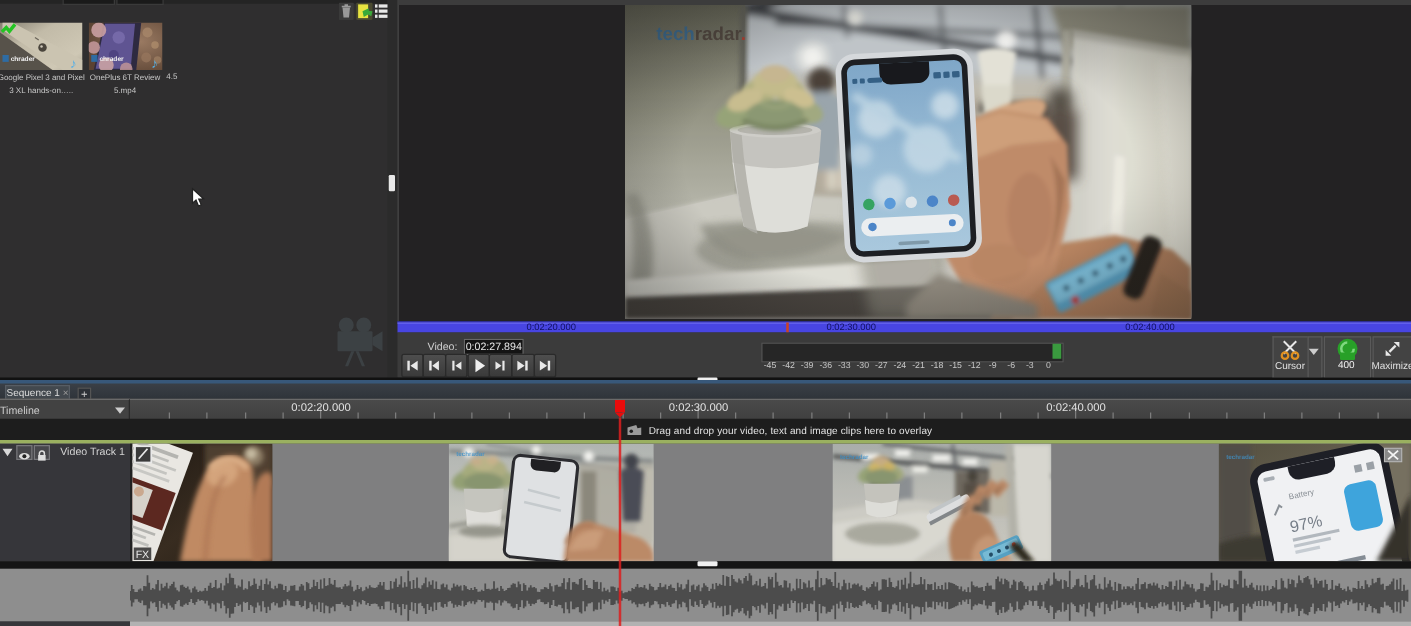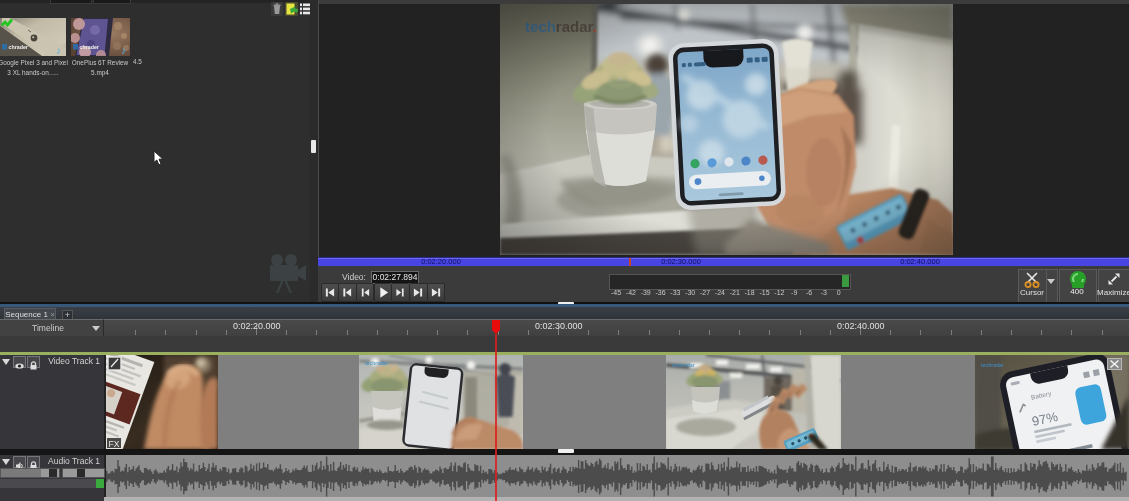--- a/index.html
+++ b/index.html
@@ -383,21 +383,21 @@
 
 <div class="abs" style="left:0;top:304px;width:1129px;height:197px;background:#3a3a3a">
 
   <div class="abs" style="left:0;top:0;width:1129px;height:2.5px;background:#38587a"></div>
   <div class="abs" style="left:0;top:2.5px;width:1129px;height:12.5px;background:linear-gradient(#3a3f46,#2f343a)"></div>
   <div class="abs" style="left:4px;top:4px;width:50px;height:11px;background:#42484e;border:1px solid #575d64;border-bottom:none;color:#dedede;font-size:8px;line-height:11px;text-align:center">Sequence 1 <span style="color:#9a9a9a">×</span></div>
   <div class="abs" style="left:62px;top:6px;width:9px;height:9px;background:#2c3036;border:1px solid #555;color:#ccc;font-size:9px;line-height:8px;text-align:center">+</div>
 
   <div class="abs" style="left:0;top:15px;width:1129px;height:16px;background:linear-gradient(#4a4a4a,#404040);border-top:1px solid #6a6a6a"></div>
   <div class="abs" style="left:0;top:15px;width:103px;height:16px;background:#424242;border-top:1px solid #6a6a6a;border-right:1px solid #2a2a2a">
-     <div class="abs" style="left:0;top:2.5px;width:96px;text-align:center;font-size:8.5px;color:#cccccc">Timeline</div>
+     <div class="abs" style="left:0;top:2.5px;width:96px;text-align:left;font-size:8.5px;color:#cccccc">Timeline</div>
      <div class="abs" style="left:92px;top:6px;width:0;height:0;border-left:4px solid transparent;border-right:4px solid transparent;border-top:5px solid #ccc"></div>
   </div>
   <div class="abs" style="left:135.2px;top:26px;width:1px;height:5px;background:#7e7e7e"></div>
 <div class="abs" style="left:165.4px;top:26px;width:1px;height:5px;background:#7e7e7e"></div>
 <div class="abs" style="left:195.6px;top:26px;width:1px;height:5px;background:#7e7e7e"></div>
 <div class="abs" style="left:225.8px;top:26px;width:1px;height:5px;background:#7e7e7e"></div>
 <div class="abs" style="left:256.0px;top:22px;width:1px;height:9px;background:#7e7e7e"></div>
 <div class="abs" style="left:286.2px;top:26px;width:1px;height:5px;background:#7e7e7e"></div>
 <div class="abs" style="left:316.4px;top:26px;width:1px;height:5px;background:#7e7e7e"></div>
 <div class="abs" style="left:346.6px;top:26px;width:1px;height:5px;background:#7e7e7e"></div>
@@ -426,20 +426,27 @@
 <div class="abs" style="left:1041.2px;top:26px;width:1px;height:5px;background:#7e7e7e"></div>
 <div class="abs" style="left:1071.4px;top:26px;width:1px;height:5px;background:#7e7e7e"></div>
 <div class="abs" style="left:1101.6px;top:26px;width:1px;height:5px;background:#7e7e7e"></div>
   <div class="abs" style="left:233px;top:17px;font-size:9px;color:#e0e0e0">0:02:20.000</div>
   <div class="abs" style="left:535px;top:17px;font-size:9px;color:#e0e0e0">0:02:30.000</div>
   <div class="abs" style="left:837px;top:17px;font-size:9px;color:#e0e0e0">0:02:40.000</div>
 
   <div class="abs" style="left:492px;top:16px;width:8px;height:10px;background:#e80c0c"></div>
   <div class="abs" style="left:492px;top:26px;width:8px;height:4px;background:#e80c0c;clip-path:polygon(0 0,100% 0,50% 100%)"></div>
 
+  <div class="abs" style="left:0;top:31px;width:1129px;height:17px;background:#1d1d1d">
+    <svg class="abs" style="left:501px;top:4px" width="13" height="10" viewBox="0 0 13 10">
+        <path d="M1 3 L8 1 L9 3.5 L12 3 L12 9 L1 9 Z" fill="#9a9a9a"></path>
+        <circle cx="4" cy="6" r="1.4" fill="#1d1d1d"></circle>
+      </svg>
+    <div class="abs" style="left:519px;top:4.5px;font-size:8px;letter-spacing:.1px;color:#e4e4e4">Drag and drop your video, text and image clips here to overlay</div>
+  </div>
 
   <div class="abs" style="left:0;top:48px;width:1129px;height:2.5px;background:#9ab060"></div>
 
   <div class="abs" style="left:0;top:50.5px;width:1129px;height:94.5px;background:#7f7f80">
     <div class="abs" style="left:0;top:0;width:104px;height:94.5px;background:#36363a;border-right:2px solid #222">
       <div class="abs" style="left:2px;top:4px;width:0;height:0;border-left:4.5px solid transparent;border-right:4.5px solid transparent;border-top:6px solid #d8d8d8"></div>
       <div class="abs" style="left:13px;top:1px;width:11px;height:10px;background:#47474b;border:1px solid #77777b"><svg width="11" height="10" viewBox="0 0 11 10">
             <ellipse cx="5.5" cy="5" rx="4.2" ry="2.6" fill="#ddd"></ellipse>
             <circle cx="5.5" cy="5" r="1.6" fill="#222"></circle>
           </svg></div>
@@ -661,40 +668,19 @@
   </div>
 
   <div class="abs" style="left:0;top:145px;width:1129px;height:6px;background:#151515"></div>
   <div class="abs" style="left:558px;top:145px;width:16px;height:4px;background:#f0f0f0;border-radius:1px"></div>
 
   <div class="abs" style="left:0;top:151px;width:1129px;height:42px;background:#8e8e8e">
     <svg class="abs" style="left:104px;top:0" width="1025" height="42" viewBox="0 0 1025 42">
         <rect width="1025" height="42" fill="#8e8e8e"></rect>
         <path d="M0.0 17.7V25.3M1.4 12.9V30.1M2.8 16.1V26.9M4.2 18.6V24.4M5.6 18.6V24.4M7.0 16.6V26.4M8.4 15.7V27.3M9.8 17.6V25.4M11.2 13.8V29.2M12.6 13.9V29.1M14.0 5.1V37.9M15.4 11.2V31.8M16.8 16.8V26.2M18.2 15.4V27.6M19.6 16.3V26.7M21.0 12.4V30.6M22.4 8.9V34.1M23.8 17.3V25.7M25.2 11.9V31.1M26.6 15.1V27.9M28.0 13.9V29.1M29.4 11.1V31.9M30.8 15.8V27.2M32.2 13.6V29.4M33.6 12.1V30.9M35.0 10.3V32.7M36.4 14.9V28.1M37.8 17.1V25.9M39.2 18.1V24.9M40.6 13.1V29.9M42.0 12.7V30.3M43.4 14.3V28.7M44.8 15.3V27.7M46.2 14.1V28.9M47.6 16.5V26.5M49.0 18.9V24.1M50.4 15.6V27.4M51.8 14.2V28.8M53.2 16.5V26.5M54.6 18.6V24.4M56.0 17.5V25.5M57.4 18.1V24.9M58.8 17.5V25.5M60.2 15.3V27.7M61.6 17.5V25.5M63.0 13.6V29.4M64.4 11.1V31.9M65.8 15.4V27.6M67.2 14.5V28.5M68.6 8.9V34.1M70.0 15.8V27.2M71.4 15.2V27.8M72.8 11.5V31.5M74.2 17.2V25.8M75.6 13.4V29.6M77.0 7.2V35.8M78.4 11.5V31.5M79.8 3.8V39.2M81.2 7.1V35.9M82.6 7.3V35.7M84.0 12.5V30.5M85.4 15.6V27.4M86.8 13.3V29.7M88.2 14.4V28.6M89.6 8.6V34.4M91.0 16.7V26.3M92.4 15.6V27.4M93.8 16.4V26.6M95.2 10.0V33.0M96.6 14.0V29.0M98.0 12.9V30.1M99.4 7.7V35.3M100.8 12.0V31.0M102.2 16.1V26.9M103.6 13.6V29.4M105.0 8.8V34.2M106.4 17.0V26.0M107.8 12.2V30.8M109.2 7.7V35.3M110.6 12.6V30.4M112.0 9.9V33.1M113.4 15.5V27.5M114.8 16.4V26.6M116.2 13.6V29.4M117.6 15.5V27.5M119.0 12.0V31.0M120.4 12.0V31.0M121.8 12.6V30.4M123.2 17.0V26.0M124.6 13.8V29.2M126.0 18.6V24.4M127.4 17.4V25.6M128.8 13.6V29.4M130.2 13.5V29.5M131.6 13.0V30.0M133.0 17.3V25.7M134.4 17.3V25.7M135.8 14.1V28.9M137.2 12.2V30.8M138.6 13.3V29.7M140.0 17.4V25.6M141.4 10.6V32.4M142.8 11.6V31.4M144.2 16.2V26.8M145.6 14.7V28.3M147.0 8.8V34.2M148.4 13.8V29.2M149.8 10.6V32.4M151.2 16.2V26.8M152.6 8.5V34.5M154.0 15.8V27.2M155.4 7.5V35.5M156.8 13.7V29.3M158.2 13.1V29.9M159.6 7.4V35.6M161.0 11.9V31.1M162.4 12.8V30.2M163.8 9.0V34.0M165.2 14.8V28.2M166.6 14.9V28.1M168.0 14.8V28.2M169.4 16.2V26.8M170.8 14.2V28.8M172.2 12.2V30.8M173.6 13.9V29.1M175.0 13.3V29.7M176.4 9.3V33.7M177.8 14.3V28.7M179.2 18.0V25.0M180.6 16.8V26.2M182.0 12.9V30.1M183.4 16.1V26.9M184.8 14.7V28.3M186.2 18.0V25.0M187.6 17.2V25.8M189.0 14.3V28.7M190.4 15.7V27.3M191.8 13.2V29.8M193.2 14.8V28.2M194.6 15.1V27.9M196.0 15.3V27.7M197.4 14.8V28.2M198.8 12.8V30.2M200.2 10.6V32.4M201.6 13.3V29.7M203.0 10.6V32.4M204.4 16.6V26.4M205.8 16.9V26.1M207.2 16.8V26.2M208.6 9.8V33.2M210.0 15.7V27.3M211.4 10.4V32.6M212.8 7.8V35.2M214.2 14.6V28.4M215.6 12.5V30.5M217.0 5.9V37.1M218.4 14.9V28.1M219.8 10.8V32.2M221.2 14.3V28.7M222.6 1.5V41.5M224.0 10.0V33.0M225.4 16.2V26.8M226.8 9.0V34.0M228.2 15.6V27.4M229.6 7.0V36.0M231.0 15.2V27.8M232.4 15.9V27.1M233.8 13.2V29.8M235.2 11.5V31.5M236.6 6.9V36.1M238.0 14.8V28.2M239.4 10.1V32.9M240.8 12.7V30.3M242.2 9.1V33.9M243.6 16.0V27.0M245.0 10.1V32.9M246.4 16.1V26.9M247.8 16.4V26.6M249.2 12.6V30.4M250.6 11.8V31.2M252.0 14.8V28.2M253.4 12.6V30.4M254.8 16.6V26.4M256.2 17.3V25.7M257.6 15.2V27.8M259.0 11.8V31.2M260.4 14.2V28.8M261.8 12.7V30.3M263.2 14.1V28.9M264.6 13.4V29.6M266.0 17.4V25.6M267.4 12.9V30.1M268.8 14.0V29.0M270.2 16.2V26.8M271.6 17.0V26.0M273.0 15.3V27.7M274.4 17.0V26.0M275.8 14.6V28.4M277.2 16.2V26.8M278.6 18.3V24.7M280.0 18.1V24.9M281.4 16.7V26.3M282.8 17.8V25.2M284.2 11.8V31.2M285.6 16.1V26.9M287.0 15.9V27.1M288.4 16.8V26.2M289.8 15.9V27.1M291.2 9.9V33.1M292.6 15.9V27.1M294.0 15.2V27.8M295.4 17.8V25.2M296.8 13.7V29.3M298.2 16.0V27.0M299.6 17.7V25.3M301.0 17.0V26.0M302.4 15.4V27.6M303.8 15.2V27.8M305.2 12.8V30.2M306.6 11.5V31.5M308.0 11.9V31.1M309.4 14.8V28.2M310.8 10.1V32.9M312.2 12.4V30.6M313.6 17.8V25.2M315.0 11.5V31.5M316.4 12.9V30.1M317.8 17.4V25.6M319.2 15.0V28.0M320.6 13.2V29.8M322.0 15.0V28.0M323.4 14.6V28.4M324.8 15.6V27.4M326.2 18.3V24.7M327.6 18.6V24.4M329.0 16.4V26.6M330.4 16.3V26.7M331.8 14.6V28.4M333.2 14.9V28.1M334.6 16.2V26.8M336.0 11.6V31.4M337.4 14.0V29.0M338.8 18.1V24.9M340.2 13.2V29.8M341.6 12.8V30.2M343.0 14.3V28.7M344.4 14.1V28.9M345.8 11.4V31.6M347.2 7.5V35.5M348.6 16.3V26.7M350.0 10.7V32.3M351.4 7.4V35.6M352.8 16.8V26.2M354.2 10.7V32.3M355.6 10.6V32.4M357.0 12.0V31.0M358.4 12.5V30.5M359.8 8.2V34.8M361.2 7.3V35.7M362.6 17.0V26.0M364.0 9.1V33.9M365.4 12.9V30.1M366.8 15.3V27.7M368.2 15.4V27.6M369.6 16.2V26.8M371.0 9.0V34.0M372.4 10.5V32.5M373.8 10.3V32.7M375.2 16.1V26.9M376.6 10.7V32.3M378.0 18.2V24.8M379.4 15.1V27.9M380.8 17.6V25.4M382.2 16.6V26.4M383.6 18.8V24.2M385.0 14.1V28.9M386.4 14.1V28.9M387.8 14.7V28.3M389.2 17.7V25.3M390.6 15.2V27.8M392.0 18.3V24.7M393.4 17.5V25.5M394.8 19.6V23.4M396.2 18.8V24.2M397.6 18.8V24.2M399.0 17.5V25.5M400.4 17.9V25.1M401.8 15.3V27.7M403.2 16.2V26.8M404.6 14.4V28.6M406.0 12.2V30.8M407.4 15.0V28.0M408.8 14.6V28.4M410.2 15.0V28.0M411.6 13.0V30.0M413.0 15.7V27.3M414.4 16.7V26.3M415.8 11.9V31.1M417.2 13.9V29.1M418.6 14.5V28.5M420.0 17.2V25.8M421.4 16.8V26.2M422.8 14.6V28.4M424.2 11.4V31.6M425.6 14.8V28.2M427.0 14.4V28.6M428.4 12.6V30.4M429.8 16.4V26.6M431.2 13.8V29.2M432.6 12.5V30.5M434.0 15.1V27.9M435.4 15.4V27.6M436.8 17.8V25.2M438.2 11.2V31.8M439.6 14.7V28.3M441.0 12.3V30.7M442.4 16.6V26.4M443.8 15.8V27.2M445.2 12.3V30.7M446.6 8.8V34.2M448.0 18.6V24.4M449.4 13.4V29.6M450.8 12.5V30.5M452.2 16.8V26.2M453.6 14.0V29.0M455.0 12.7V30.3M456.4 18.0V25.0M457.8 14.9V28.1M459.2 11.6V31.4M460.6 13.4V29.6M462.0 14.5V28.5M463.4 17.7V25.3M464.8 15.9V27.1M466.2 12.0V31.0M467.6 16.4V26.6M469.0 11.4V31.6M470.4 13.5V29.5M471.8 11.9V31.1M473.2 13.0V30.0M474.6 5.0V38.0M476.0 13.5V29.5M477.4 6.0V37.0M478.8 6.5V36.5M480.2 13.8V29.2M481.6 5.0V38.0M483.0 8.2V34.8M484.4 10.2V32.8M485.8 11.0V32.0M487.2 7.8V35.2M488.6 9.1V33.9M490.0 11.7V31.3M491.4 7.3V35.7M492.8 5.7V37.3M494.2 9.5V33.5M495.6 3.5V39.5M497.0 5.4V37.6M498.4 13.2V29.8M499.8 12.3V30.7M501.2 9.8V33.2M502.6 13.3V29.7M504.0 7.9V35.1M505.4 14.4V28.6M506.8 13.7V29.3M508.2 11.3V31.7M509.6 15.8V27.2M511.0 6.3V36.7M512.4 8.4V34.6M513.8 6.6V36.4M515.2 14.9V28.1M516.6 3.1V39.9M518.0 10.4V32.6M519.4 13.6V29.4M520.8 12.9V30.1M522.2 15.0V28.0M523.6 9.2V33.8M525.0 9.5V33.5M526.4 15.0V28.0M527.8 11.6V31.4M529.2 17.9V25.1M530.6 15.7V27.3M532.0 17.2V25.8M533.4 8.0V35.0M534.8 15.5V27.5M536.2 8.2V34.8M537.6 16.1V26.9M539.0 10.7V32.3M540.4 11.7V31.3M541.8 14.9V28.1M543.2 9.3V33.7M544.6 15.2V27.8M546.0 14.6V28.4M547.4 17.4V25.6M548.8 8.4V34.6M550.2 1.5V41.5M551.6 14.8V28.2M553.0 7.4V35.6M554.4 13.1V29.9M555.8 12.6V30.4M557.2 7.3V35.7M558.6 8.6V34.4M560.0 8.4V34.6M561.4 10.6V32.4M562.8 13.7V29.3M564.2 2.6V40.4M565.6 15.1V27.9M567.0 11.2V31.8M568.4 16.8V26.2M569.8 14.0V29.0M571.2 8.7V34.3M572.6 11.6V31.4M574.0 16.6V26.4M575.4 11.2V31.8M576.8 15.6V27.4M578.2 12.5V30.5M579.6 11.7V31.3M581.0 12.7V30.3M582.4 11.7V31.3M583.8 14.1V28.9M585.2 13.2V29.8M586.6 16.9V26.1M588.0 17.7V25.3M589.4 14.7V28.3M590.8 15.7V27.3M592.2 14.6V28.4M593.6 12.1V30.9M595.0 10.2V32.8M596.4 14.1V28.9M597.8 10.7V32.3M599.2 17.4V25.6M600.6 16.5V26.5M602.0 8.4V34.6M603.4 8.4V34.6M604.8 8.7V34.3M606.2 14.5V28.5M607.6 7.2V35.8M609.0 10.6V32.4M610.4 14.5V28.5M611.8 15.2V27.8M613.2 13.9V29.1M614.6 9.3V33.7M616.0 16.5V26.5M617.4 8.7V34.3M618.8 12.8V30.2M620.2 7.1V35.9M621.6 15.7V27.3M623.0 11.7V31.3M624.4 2.4V40.6M625.8 14.5V28.5M627.2 11.5V31.5M628.6 12.8V30.2M630.0 12.8V30.2M631.4 12.3V30.7M632.8 6.5V36.5M634.2 12.4V30.6M635.6 8.4V34.6M637.0 16.7V26.3M638.4 12.1V30.9M639.8 12.5V30.5M641.2 12.1V30.9M642.6 16.9V26.1M644.0 10.7V32.3M645.4 16.4V26.6M646.8 13.8V29.2M648.2 16.1V26.9M649.6 12.9V30.1M651.0 16.8V26.2M652.4 11.0V32.0M653.8 16.4V26.6M655.2 10.7V32.3M656.6 11.1V31.9M658.0 11.6V31.4M659.4 12.2V30.8M660.8 13.1V29.9M662.2 13.7V29.3M663.6 16.4V26.6M665.0 14.2V28.8M666.4 17.9V25.1M667.8 16.6V26.4M669.2 18.5V24.5M670.6 14.8V28.2M672.0 18.7V24.3M673.4 10.2V32.8M674.8 13.1V29.9M676.2 14.4V28.6M677.6 13.9V29.1M679.0 15.2V27.8M680.4 14.9V28.1M681.8 14.5V28.5M683.2 17.8V25.2M684.6 13.7V29.3M686.0 11.1V31.9M687.4 13.6V29.4M688.8 13.3V29.7M690.2 16.4V26.6M691.6 16.6V26.4M693.0 8.1V34.9M694.4 6.1V36.9M695.8 10.2V32.8M697.2 7.7V35.3M698.6 12.4V30.6M700.0 8.0V35.0M701.4 8.9V34.1M702.8 10.2V32.8M704.2 15.5V27.5M705.6 12.7V30.3M707.0 8.7V34.3M708.4 10.1V32.9M709.8 16.9V26.1M711.2 10.7V32.3M712.6 9.7V33.3M714.0 10.7V32.3M715.4 13.6V29.4M716.8 16.2V26.8M718.2 14.0V29.0M719.6 17.9V25.1M721.0 17.1V25.9M722.4 13.5V29.5M723.8 17.2V25.8M725.2 17.4V25.6M726.6 13.2V29.8M728.0 10.9V32.1M729.4 13.0V30.0M730.8 16.8V26.2M732.2 11.9V31.1M733.6 10.0V33.0M735.0 7.7V35.3M736.4 13.6V29.4M737.8 12.5V30.5M739.2 2.9V40.1M740.6 7.9V35.1M742.0 9.6V33.4M743.4 10.0V33.0M744.8 8.6V34.4M746.2 16.0V27.0M747.6 8.9V34.1M749.0 10.0V33.0M750.4 14.6V28.4M751.8 1.5V41.5M753.2 16.1V26.9M754.6 14.7V28.3M756.0 13.2V29.8M757.4 8.4V34.6M758.8 8.0V35.0M760.2 14.2V28.8M761.6 12.9V30.1M763.0 14.8V28.2M764.4 4.9V38.1M765.8 11.0V32.0M767.2 16.0V27.0M768.6 9.2V33.8M770.0 8.3V34.7M771.4 4.9V38.1M772.8 13.4V29.6M774.2 15.9V27.1M775.6 11.9V31.1M777.0 16.0V27.0M778.4 16.6V26.4M779.8 6.7V36.3M781.2 14.9V28.1M782.6 11.9V31.1M784.0 9.2V33.8M785.4 14.4V28.6M786.8 17.1V25.9M788.2 10.6V32.4M789.6 17.7V25.3M791.0 11.7V31.3M792.4 12.1V30.9M793.8 16.5V26.5M795.2 14.2V28.8M796.6 16.1V26.9M798.0 13.9V29.1M799.4 14.2V28.8M800.8 15.5V27.5M802.2 13.9V29.1M803.6 16.9V26.1M805.0 11.9V31.1M806.4 7.4V35.6M807.8 16.4V26.6M809.2 12.4V30.6M810.6 12.1V30.9M812.0 10.7V32.3M813.4 15.8V27.2M814.8 12.2V30.8M816.2 11.7V31.3M817.6 13.3V29.7M819.0 11.0V32.0M820.4 13.3V29.7M821.8 11.8V31.2M823.2 15.2V27.8M824.6 16.5V26.5M826.0 12.9V30.1M827.4 16.1V26.9M828.8 13.7V29.3M830.2 14.6V28.4M831.6 10.2V32.8M833.0 10.2V32.8M834.4 16.6V26.4M835.8 13.7V29.3M837.2 9.3V33.7M838.6 16.7V26.3M840.0 8.8V34.2M841.4 16.5V26.5M842.8 14.1V28.9M844.2 10.1V32.9M845.6 12.3V30.7M847.0 12.5V30.5M848.4 15.0V28.0M849.8 12.1V30.9M851.2 15.8V27.2M852.6 18.2V24.8M854.0 16.5V26.5M855.4 16.1V26.9M856.8 11.6V31.4M858.2 11.8V31.2M859.6 17.8V25.2M861.0 14.3V28.7M862.4 14.7V28.3M863.8 12.7V30.3M865.2 3.2V39.8M866.6 9.3V33.7M868.0 17.2V25.8M869.4 9.1V33.9M870.8 16.9V26.1M872.2 11.5V31.5M873.6 14.7V28.3M875.0 12.8V30.2M876.4 13.7V29.3M877.8 13.4V29.6M879.2 8.6V34.4M880.6 15.3V27.7M882.0 15.7V27.3M883.4 8.7V34.3M884.8 9.6V33.4M886.2 12.3V30.7M887.6 1.5V41.5M889.0 1.5V41.5M890.4 14.9V28.1M891.8 8.0V35.0M893.2 13.5V29.5M894.6 15.2V27.8M896.0 12.7V30.3M897.4 11.1V31.9M898.8 15.0V28.0M900.2 16.8V26.2M901.6 13.2V29.8M903.0 17.2V25.8M904.4 13.3V29.7M905.8 18.0V25.0M907.2 13.1V29.9M908.6 17.3V25.7M910.0 13.5V29.5M911.4 17.1V25.9M912.8 16.2V26.8M914.2 13.7V29.3M915.6 15.0V28.0M917.0 9.0V34.0M918.4 16.6V26.4M919.8 16.4V26.6M921.2 7.5V35.5M922.6 9.6V33.4M924.0 14.9V28.1M925.4 15.7V27.3M926.8 7.9V35.1M928.2 12.1V30.9M929.6 8.6V34.4M931.0 9.1V33.9M932.4 14.7V28.3M933.8 11.5V31.5M935.2 5.3V37.7M936.6 9.2V33.8M938.0 11.1V31.9M939.4 7.3V35.7M940.8 6.7V36.3M942.2 5.8V37.2M943.6 8.4V34.6M945.0 12.5V30.5M946.4 15.2V27.8M947.8 7.1V35.9M949.2 9.1V33.9M950.6 11.7V31.3M952.0 9.7V33.3M953.4 9.3V33.7M954.8 14.9V28.1M956.2 8.8V34.2M957.6 12.1V30.9M959.0 16.9V26.1M960.4 15.9V27.1M961.8 8.9V34.1M963.2 16.8V26.2M964.6 13.3V29.7M966.0 13.8V29.2M967.4 11.7V31.3M968.8 15.3V27.7M970.2 17.0V26.0M971.6 16.0V27.0M973.0 18.0V25.0M974.4 14.1V28.9M975.8 16.8V26.2M977.2 18.4V24.6M978.6 15.2V27.8M980.0 15.4V27.6M981.4 16.1V26.9M982.8 9.7V33.3M984.2 15.7V27.3M985.6 13.8V29.2M987.0 16.1V26.9M988.4 9.2V33.8M989.8 12.3V30.7M991.2 14.7V28.3M992.6 13.2V29.8M994.0 8.0V35.0M995.4 11.6V31.4M996.8 10.7V32.3M998.2 7.4V35.6M999.6 7.2V35.8M1001.0 12.5V30.5M1002.4 12.0V31.0M1003.8 16.7V26.3M1005.2 13.7V29.3M1006.6 13.6V29.4M1008.0 12.4V30.6M1009.4 10.2V32.8M1010.8 7.8V35.2M1012.2 16.7V26.3M1013.6 8.8V34.2M1015.0 16.3V26.7M1016.4 7.4V35.6M1017.8 17.8V25.2M1019.2 12.7V30.3M1020.6 17.4V25.6M1022.0 16.7V26.3" stroke="#4c4c4c" stroke-width="1.4"></path>
       </svg>
-    <div class="abs" style="left:0;top:0;width:104px;height:42px;background:#36363a;border-right:2px solid #222">
-      <div class="abs" style="left:2px;top:4px;width:0;height:0;border-left:4.5px solid transparent;border-right:4.5px solid transparent;border-top:6px solid #d8d8d8"></div>
-      <div class="abs" style="left:13px;top:1px;width:11px;height:10px;background:#47474b;border:1px solid #77777b"><svg width="11" height="10" viewBox="0 0 11 10">
-            <path d="M2 3.5 h2 l2.5-2.5 v8 L4 6.5 H2 Z" fill="#ddd"></path>
-            <path d="M7.5 3 a3 3 0 0 1 0 4" stroke="#ddd" fill="none"></path>
-          </svg></div>
-      <div class="abs" style="left:27px;top:1px;width:11px;height:10px;background:#47474b;border:1px solid #77777b"><svg width="11" height="10" viewBox="0 0 11 10">
-            <rect x="2.5" y="4" width="6" height="4.5" fill="#ddd"></rect>
-            <path d="M3.5 4 V2.8 a2 2 0 0 1 4 0 V4" fill="none" stroke="#ddd" stroke-width="1.2"></path>
-          </svg></div>
-      <div class="abs" style="right:4px;top:1px;font-size:8.5px;color:#d2d2d2">Audio Track 1</div>
-      <div class="abs" style="left:0;top:13px;width:58px;height:8px;background:#9a9a9a;border:1px solid #555">
-          <div class="abs" style="left:0;top:0;width:40px;height:8px;background:#7a7a7a"></div>
-          <div class="abs" style="left:48px;top:0;width:8px;height:8px;background:#2a2a2a"></div>
-        </div>
-      <div class="abs" style="left:62px;top:13px;width:41px;height:8px;background:#9a9a9a;border:1px solid #555">
-          <div class="abs" style="left:14px;top:0;width:8px;height:8px;background:#2a2a2a"></div>
-        </div>
-      <div class="abs" style="left:0;top:24px;width:104px;height:9px;background:#4a4a4e"></div>
-      <div class="abs" style="left:96px;top:24px;width:8px;height:9px;background:#3aaa3f"></div>
-    </div>
   </div>
 
   <div class="abs" style="left:0;top:193px;width:1129px;height:4px;background:#b2b2b2"></div>
   <div class="abs" style="left:0;top:193px;width:104px;height:4px;background:#36363a"></div>
 </div>
 
 <div class="abs" style="left:495px;top:334px;width:1.6px;height:167px;background:rgba(220,30,30,.85)"></div>
 
 </body></html>

